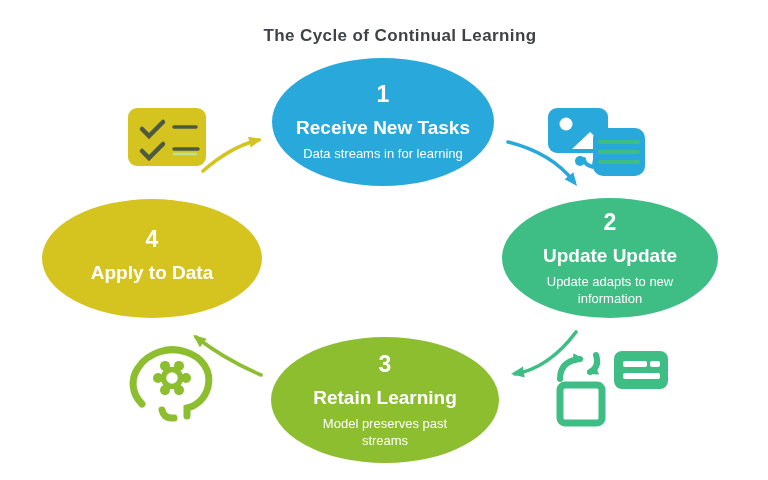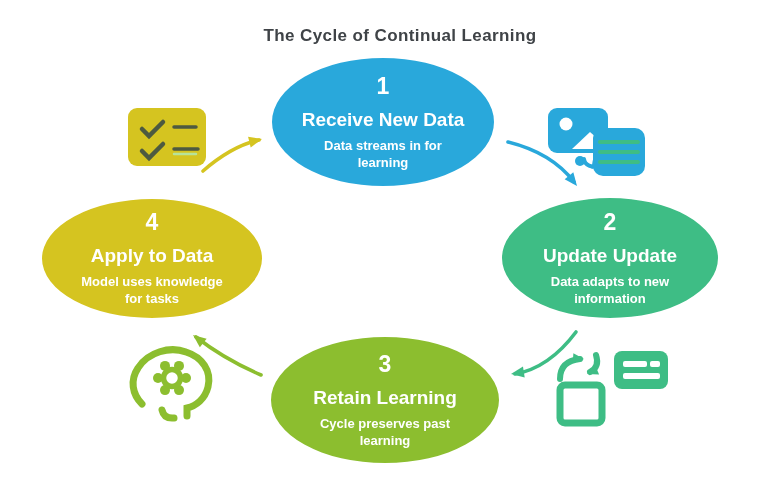--- a/index.html
+++ b/index.html
@@ -11,58 +11,57 @@
     position:absolute; top:10px; left:0; width:100%; margin:16px;
     text-align:center; font-size:17px; font-weight:bold; letter-spacing:.4px;
   }
   .circle {
     position:absolute; border-radius:50%; border:4px solid #ffffff;
     box-sizing:border-box; display:flex; flex-direction:column;
     align-items:center; justify-content:center; text-align:center; color:#ffffff;
   }
   .num        { font-size:23px; font-weight:bold; margin-bottom:9px; }
   .step-title { font-size:19px; font-weight:bold; margin-bottom:7px; white-space:nowrap; }
-  .step-desc  { font-size:13px; line-height:1.3; width:72%;font-weight:bold; }
+  .step-desc  { font-size:13px; line-height:1.3; width:72%; }
   #c1 { left:268px; top:54px;  width:230px; height:136px; }
   #c2 { left:498px; top:194px; width:224px; height:128px; }
   #c3 { left:267px; top:333px; width:236px; height:134px; }
   #c4 { left:38px;  top:195px; width:228px; height:127px; }
   .overlay { position:absolute; left:0; top:0; pointer-events:none; }
   .arrow-line { fill:none; stroke-width:3.6; stroke-linecap:round; }
   .mini-line  { fill:none; stroke-linecap:round; }
 </style>
 </head>
 <body>
 
 <div class="canvas" style="background-color: rgb(255, 255, 255);">
 
   <h1 class="title" style="color: rgb(63, 67, 71);">The Cycle of Continual Learning</h1>
 
   <div class="circle" id="c1" style="background-color: rgb(41, 168, 219);">
     <div class="num">1</div>
-    <div class="step-title">Receive New Data</div>
+    <div class="step-title">Receive New Tasks</div>
     <div class="step-desc">Data streams in for learning</div>
   </div>
 
   <div class="circle" id="c2" style="background-color: rgb(62, 189, 133);">
     <div class="num">2</div>
     <div class="step-title">Update Update</div>
-    <div class="step-desc">Data adapts to new information</div>
+    <div class="step-desc">Update adapts to new information</div>
   </div>
 
   <div class="circle" id="c3" style="background-color: rgb(140, 190, 47);">
     <div class="num">3</div>
     <div class="step-title">Retain Learning</div>
-    <div class="step-desc">Cycle preserves past learning</div>
+    <div class="step-desc">Model preserves past streams</div>
   </div>
 
   <div class="circle" id="c4" style="background-color: rgb(213, 196, 32);">
     <div class="num">4</div>
     <div class="step-title">Apply to Data</div>
-    <div class="step-desc">Model uses knowledge for tasks</div>
   </div>
 
   <svg class="overlay" width="768" height="480" viewBox="0 0 768 480">
 
     <g>
       <path class="arrow-line" d="M 203,171 Q 232,146 259,140" style="stroke: rgb(213, 196, 32);"></path>
       <path d="M0,0 L-13,-5.5 L-13,5.5 Z" transform="translate(262,139) rotate(-14)" style="fill: rgb(213, 196, 32);"></path>
     </g>
 
     <g>

